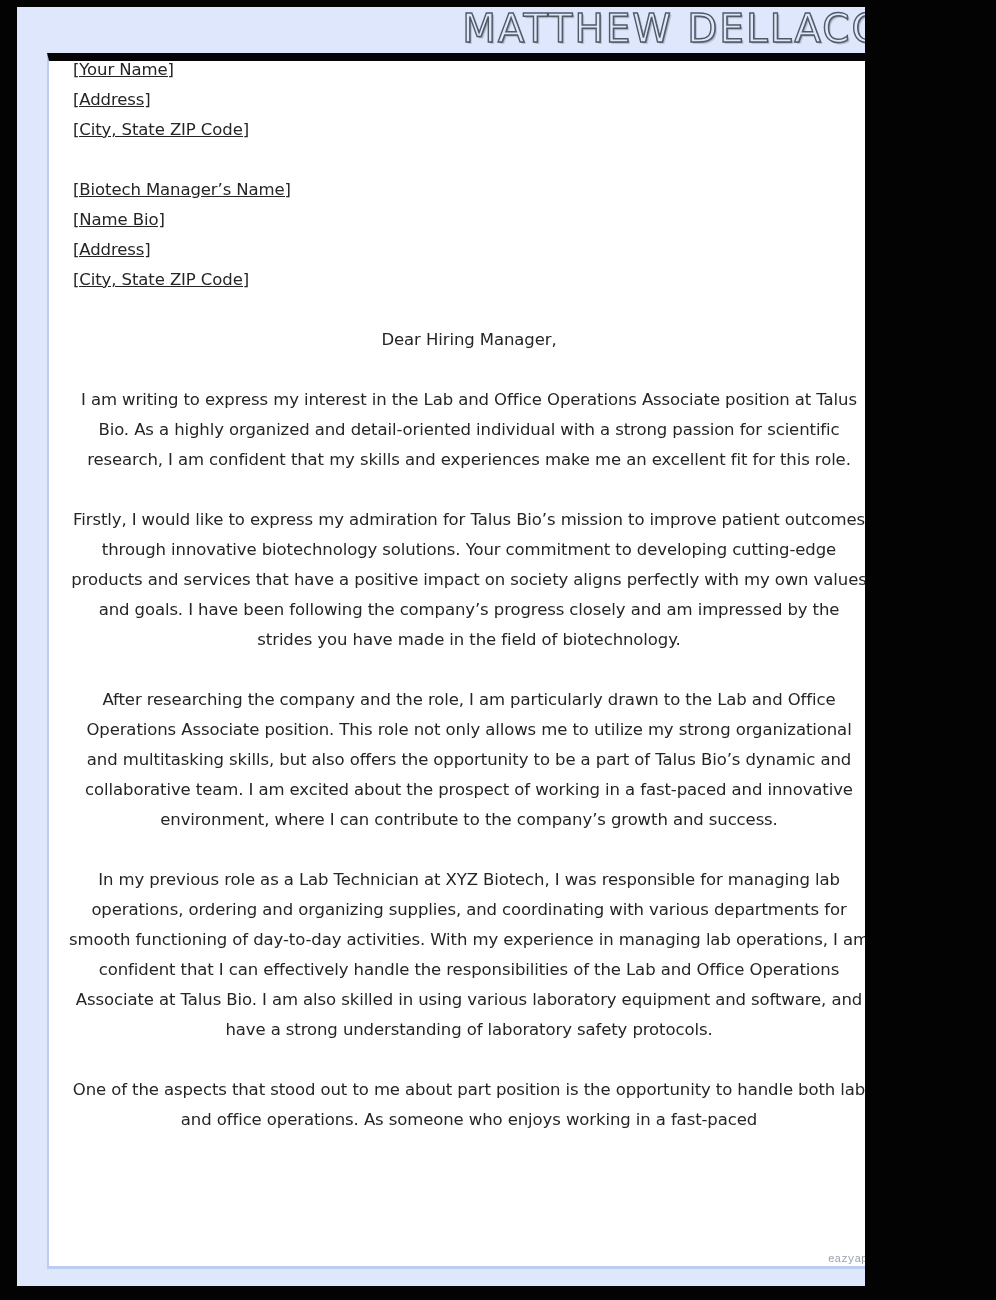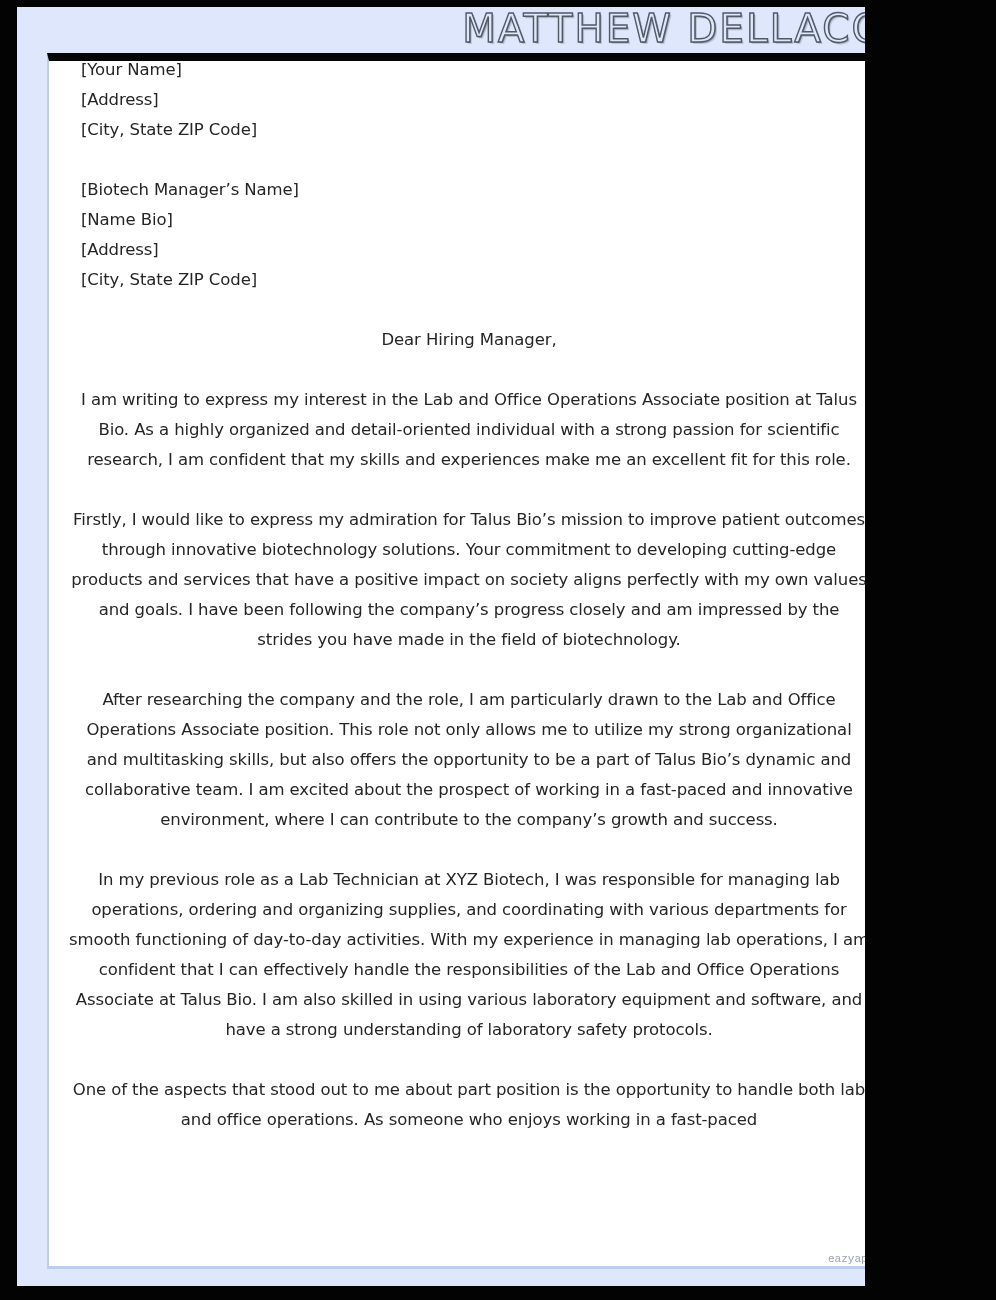--- a/index.html
+++ b/index.html
@@ -90,21 +90,22 @@
     color: #252525;
     letter-spacing: -0.1px;
   }
 
   .addr-line {
     display: block;
     white-space: nowrap;
   }
 
   .block {
-    margin: 0 0 30px 12px;
+    margin: 0 0 30px 4px;
+    text-decoration: underline;
   }
   .block:last-child { margin-bottom: 0; }
 
   .para {
     margin: 0 0 30px 0;
     text-align: center;
   }
 
   
   #watermark {

